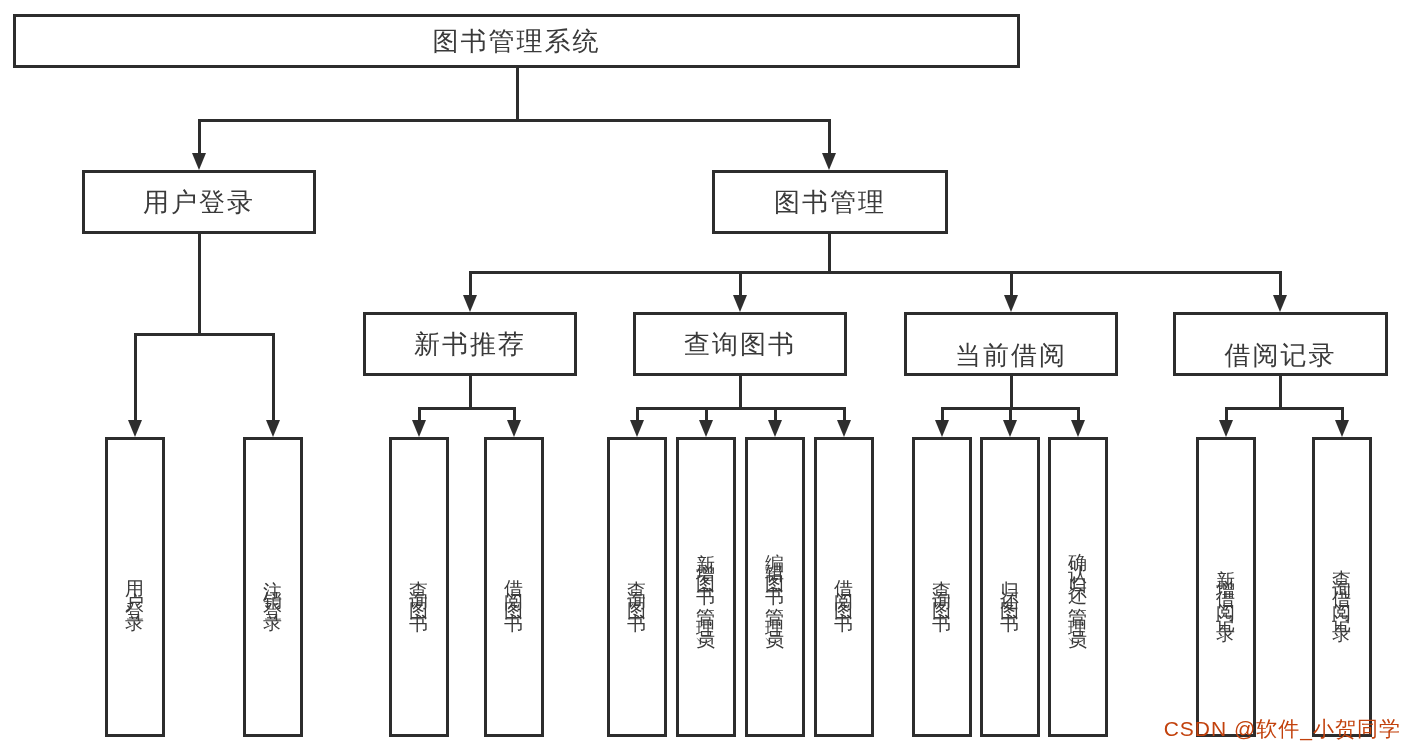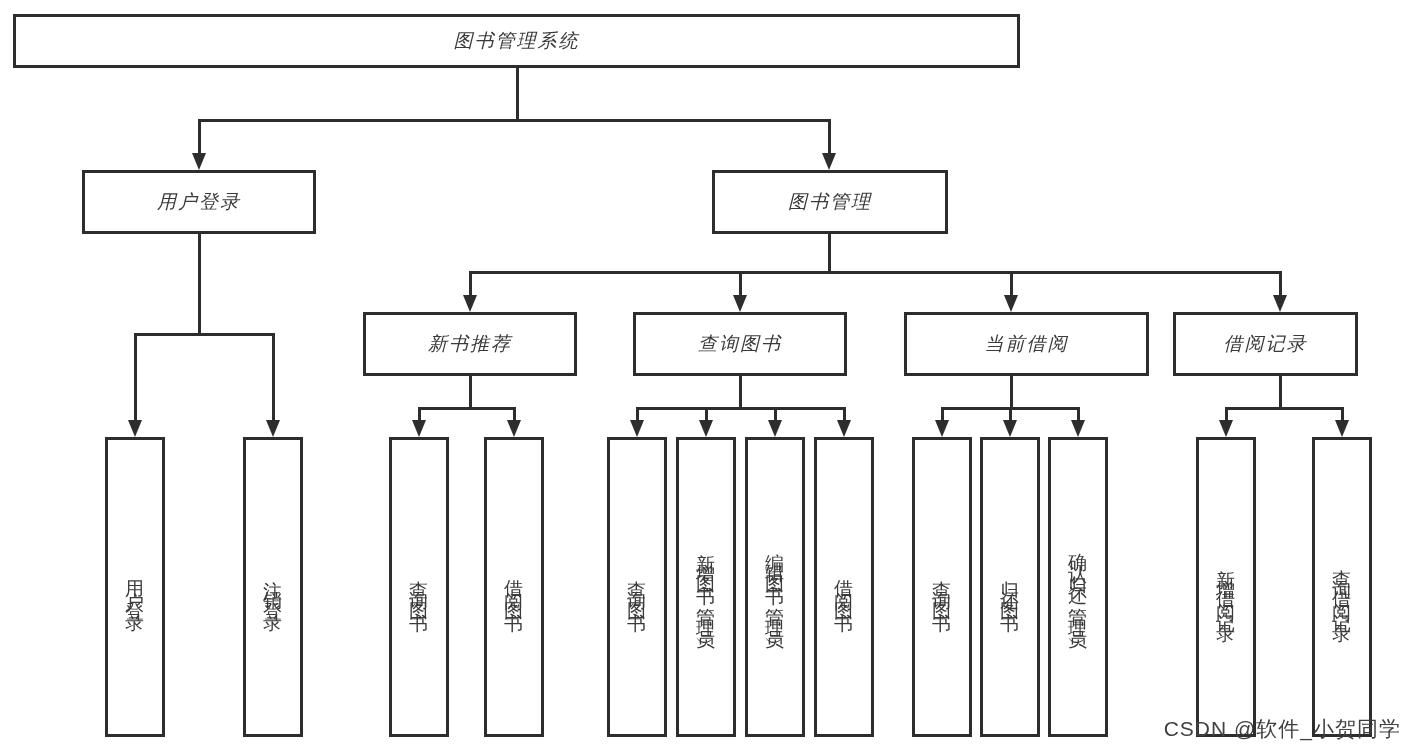--- a/index.html
+++ b/index.html
@@ -4,34 +4,34 @@
 <style>
   html,body{margin:0;padding:0;background:#fff;}
   .canvas{
     position:relative;width:1405px;height:747px;background:#fff;
     font-family:"Liberation Sans","DejaVu Sans",sans-serif;overflow:hidden;
   }
   .box{
     position:absolute;box-sizing:border-box;border:3px solid #2d2d2d;background:#fff;
     display:flex;align-items:center;justify-content:center;color:#3a3a3a;
   }
-  .hbox{font-size:19px;letter-spacing:2px;font-style:italic;}
+  .hbox{font-size:26px;letter-spacing:2px;}
   .leaf>span{
     writing-mode:vertical-lr;text-orientation:mixed;
     font-size:19px;line-height:1;letter-spacing:11px;color:#3a3a3a;
   }
   .vline{position:absolute;width:3px;background:#2d2d2d;}
   .hline{position:absolute;height:3px;background:#2d2d2d;}
   .arrow{
     position:absolute;width:0;height:0;
     border-left:7px solid transparent;border-right:7px solid transparent;
     border-top:17px solid #2d2d2d;
   }
   .watermark{
-    position:absolute;right:4px;bottom:4px;color:#404040;font-size:21px;letter-spacing:1px;
+    position:absolute;right:4px;bottom:4px;color:#c2410c;font-size:21px;letter-spacing:1px;
   }
 </style>
 </head>
 <body>
 
 <div class="canvas">
 
   <div class="box hbox" style="left:13px;top:14px;width:1007px;height:54px;">
     <span>图书管理系统</span>
   </div>
@@ -42,24 +42,24 @@
   <div class="box hbox" style="left:363px;top:312px;width:214px;height:64px;">
     <span>新书推荐</span>
   </div>
 
   <div class="box hbox" style="left:712px;top:170px;width:236px;height:64px;">
     <span>图书管理</span>
   </div>
   <div class="box hbox" style="left:633px;top:312px;width:214px;height:64px;">
     <span>查询图书</span>
   </div>
-  <div class="box hbox" style="left:904px;top:312px;width:245px;height:64px;">
+  <div class="box hbox" style="left:904px;top:312px;width:214px;height:64px;align-items:flex-end;">
     <span>当前借阅</span>
   </div>
-  <div class="box hbox" style="left:1173px;top:312px;width:185px;height:64px;">
+  <div class="box hbox" style="left:1173px;top:312px;width:215px;height:64px;align-items:flex-end;">
     <span>借阅记录</span>
   </div>
 
   <div class="box leaf" style="left:105px;top:437px;width:60px;height:300px;">
     <span>用户登录</span>
   </div>
   <div class="box leaf" style="left:243px;top:437px;width:60px;height:300px;">
     <span>注销登录</span>
   </div>
 

